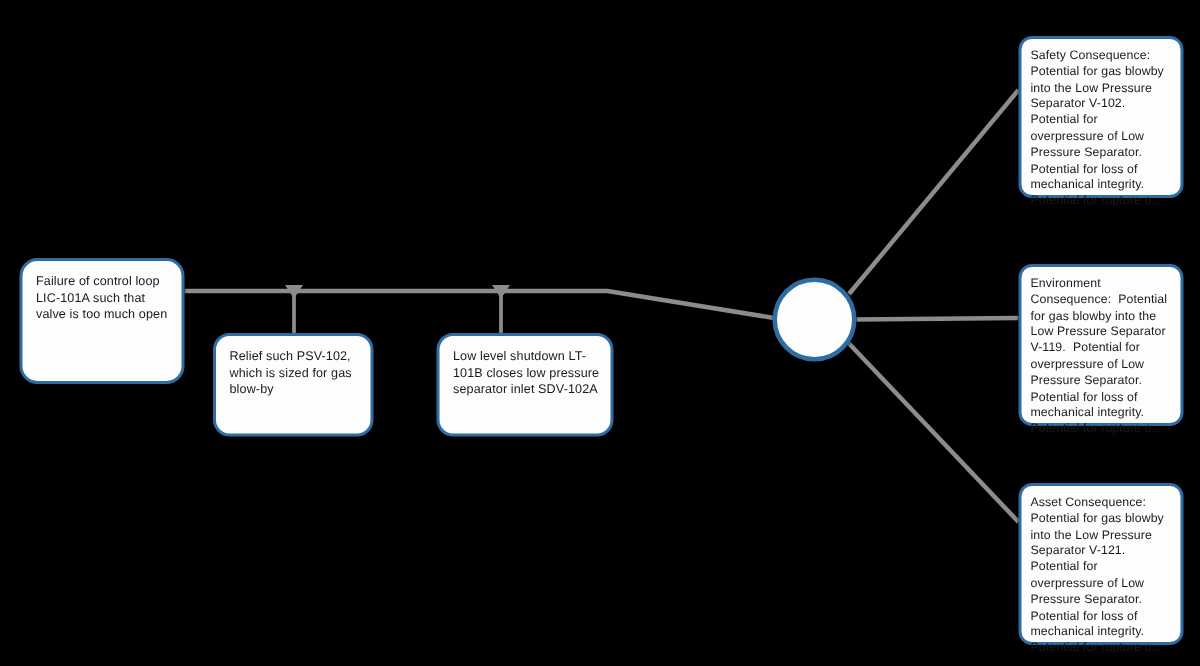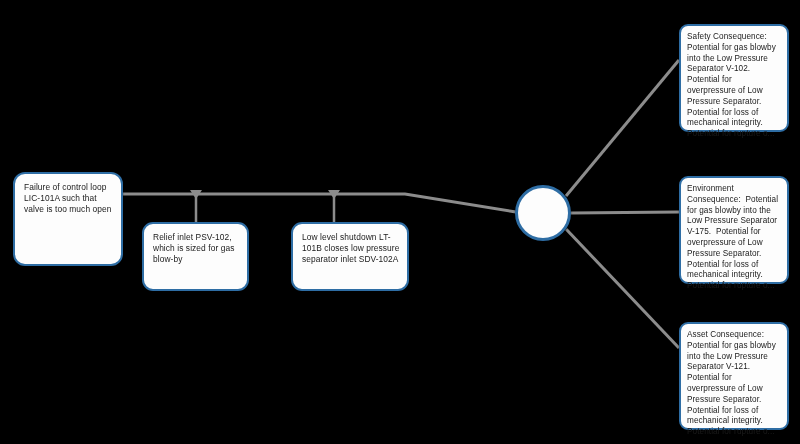--- a/index.html
+++ b/index.html
@@ -37,21 +37,21 @@
     font-size: 8.2px;
     line-height: 10.8px;
     letter-spacing: 0.01em;
     white-space: pre-wrap;
     word-break: normal;
   }
   .node-threat {
     left: 13px;
     top: 172px;
     width: 110px;
-    height: 94px;
+    height: 84px;
     border-radius: 12px;
   }
   .node-threat .node-text {
     padding: 8px 7px 0 9px;
     font-size: 8.4px;
     line-height: 11.2px;
   }
   .node-barrier {
     height: 69px;
     border-radius: 11px;
@@ -104,36 +104,36 @@
       <polygon points="190,190 202,190 196,199"></polygon>
       <polygon points="328,190 340,190 334,199"></polygon>
     </g>
   </svg>
 
   <div class="node node-threat">
     <span class="node-text">Failure of control loop LIC-101A such that valve is too much open</span>
   </div>
 
   <div class="node node-barrier node-barrier-1">
-    <span class="node-text">Relief inlet PSV-102, which is sized for gas blow-by</span>
+    <span class="node-text">Relief such PSV-102, which is sized for gas blow-by</span>
   </div>
 
   <div class="node node-barrier node-barrier-2">
     <span class="node-text">Low level shutdown LT-101B closes low pressure separator inlet SDV-102A</span>
   </div>
 
   <div class="node node-hazard">
     <span class="node-text"></span>
   </div>
 
   <div class="node node-consequence node-consequence-1">
     <span class="node-text">Safety Consequence: Potential for gas blowby into the Low Pressure Separator V-102. Potential for overpressure of Low Pressure Separator. Potential for loss of mechanical integrity. Potential for rupture o...</span>
   </div>
 
   <div class="node node-consequence node-consequence-2">
-    <span class="node-text">Environment Consequence:  Potential for gas blowby into the Low Pressure Separator V-175.  Potential for overpressure of Low Pressure Separator. Potential for loss of mechanical integrity. Potential for rupture o...</span>
+    <span class="node-text">Environment Consequence:  Potential for gas blowby into the Low Pressure Separator V-119.  Potential for overpressure of Low Pressure Separator. Potential for loss of mechanical integrity. Potential for rupture o...</span>
   </div>
 
   <div class="node node-consequence node-consequence-3">
     <span class="node-text">Asset Consequence: Potential for gas blowby into the Low Pressure Separator V-121. Potential for overpressure of Low Pressure Separator. Potential for loss of mechanical integrity. Potential for rupture o...</span>
   </div>
 
 </div>
 
 </body></html>

